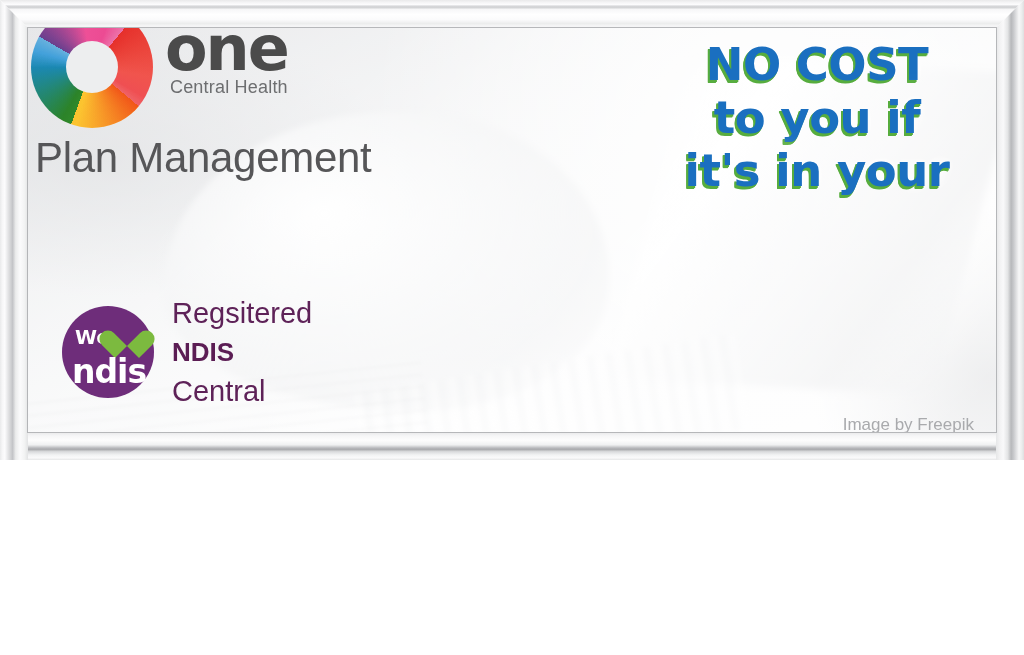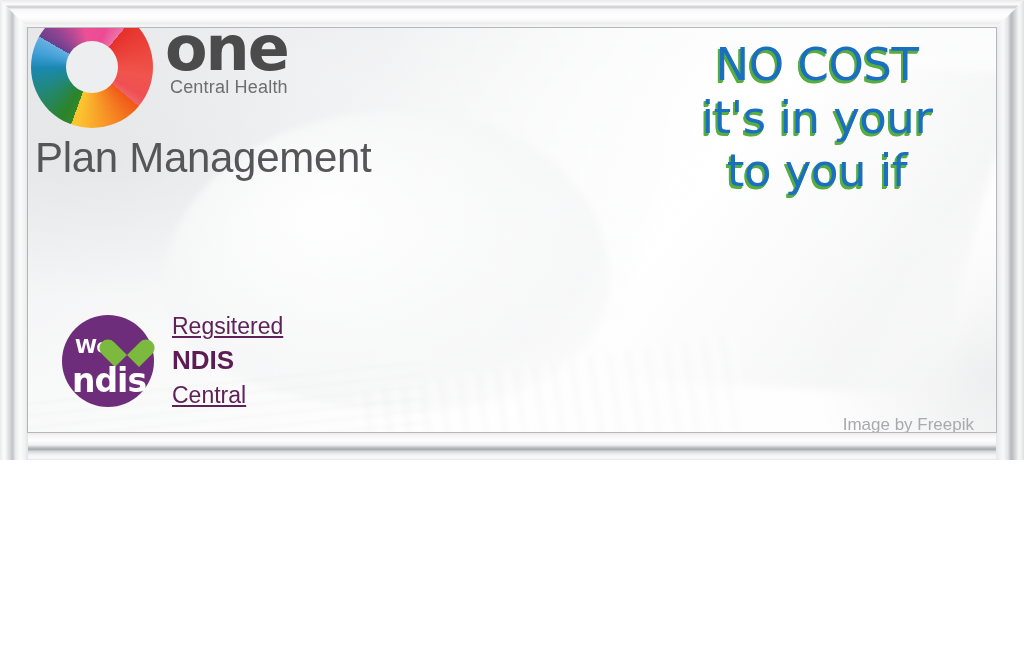--- a/index.html
+++ b/index.html
@@ -236,21 +236,21 @@
   
   .headline {
     position: absolute;
     right: 42px; top: 38px;
     width: 330px;
     z-index: 20;
     text-align: center;
   }
   .headline-line {
     font-family: "DejaVu Sans", sans-serif;
-    font-weight: normal;
+    font-weight: bold;
     font-size: 45px;
     line-height: 1.18;
     color: #1a6fc0;
     letter-spacing: -0.5px;
     text-shadow:
       -2px 2px 0 #57ad3e,
       -2px 3px 0 #57ad3e,
       -1px 2px 0 #57ad3e,
        0 0 10px rgba(255,255,255,0.95),
        0 0 18px rgba(255,255,255,0.85),
@@ -316,24 +316,23 @@
     line-height: 1;
     letter-spacing: -1px;
   }
   .ndis-text {
     margin-left: 18px;
     font-family: "Liberation Sans", sans-serif;
     color: #5b1d54;
   }
   .ndis-text .l1,
   .ndis-text .l3 {
-    font-size: 23px;
+    font-size: 29px;
     line-height: 1.42;
     color: #5e2258;
-    text-decoration: underline;
   }
   .ndis-text .l2 {
     font-size: 26px;
     line-height: 1.42;
     font-weight: bold;
     color: #5b1d54;
   }
 
   
   .credit {
@@ -371,22 +370,22 @@
       <div class="brand-word">
         <div class="brand-one">one</div>
         <div class="brand-sub">Central Health</div>
       </div>
     </div>
     <div class="brand-tagline">Plan Management</div>
   </div>
 
   <div class="headline">
     <div class="headline-line">NO COST</div>
+    <div class="headline-line">to you if</div>
     <div class="headline-line">it's in your</div>
-    <div class="headline-line">to you if</div>
   </div>
 
   <div class="ndis">
     <div class="ndis-badge">
       <span class="ndis-we">We</span>
       <span class="ndis-heart"></span>
       <span class="ndis-word">ndis</span>
     </div>
     <div class="ndis-text">
       <div class="l1">Regsitered</div>

